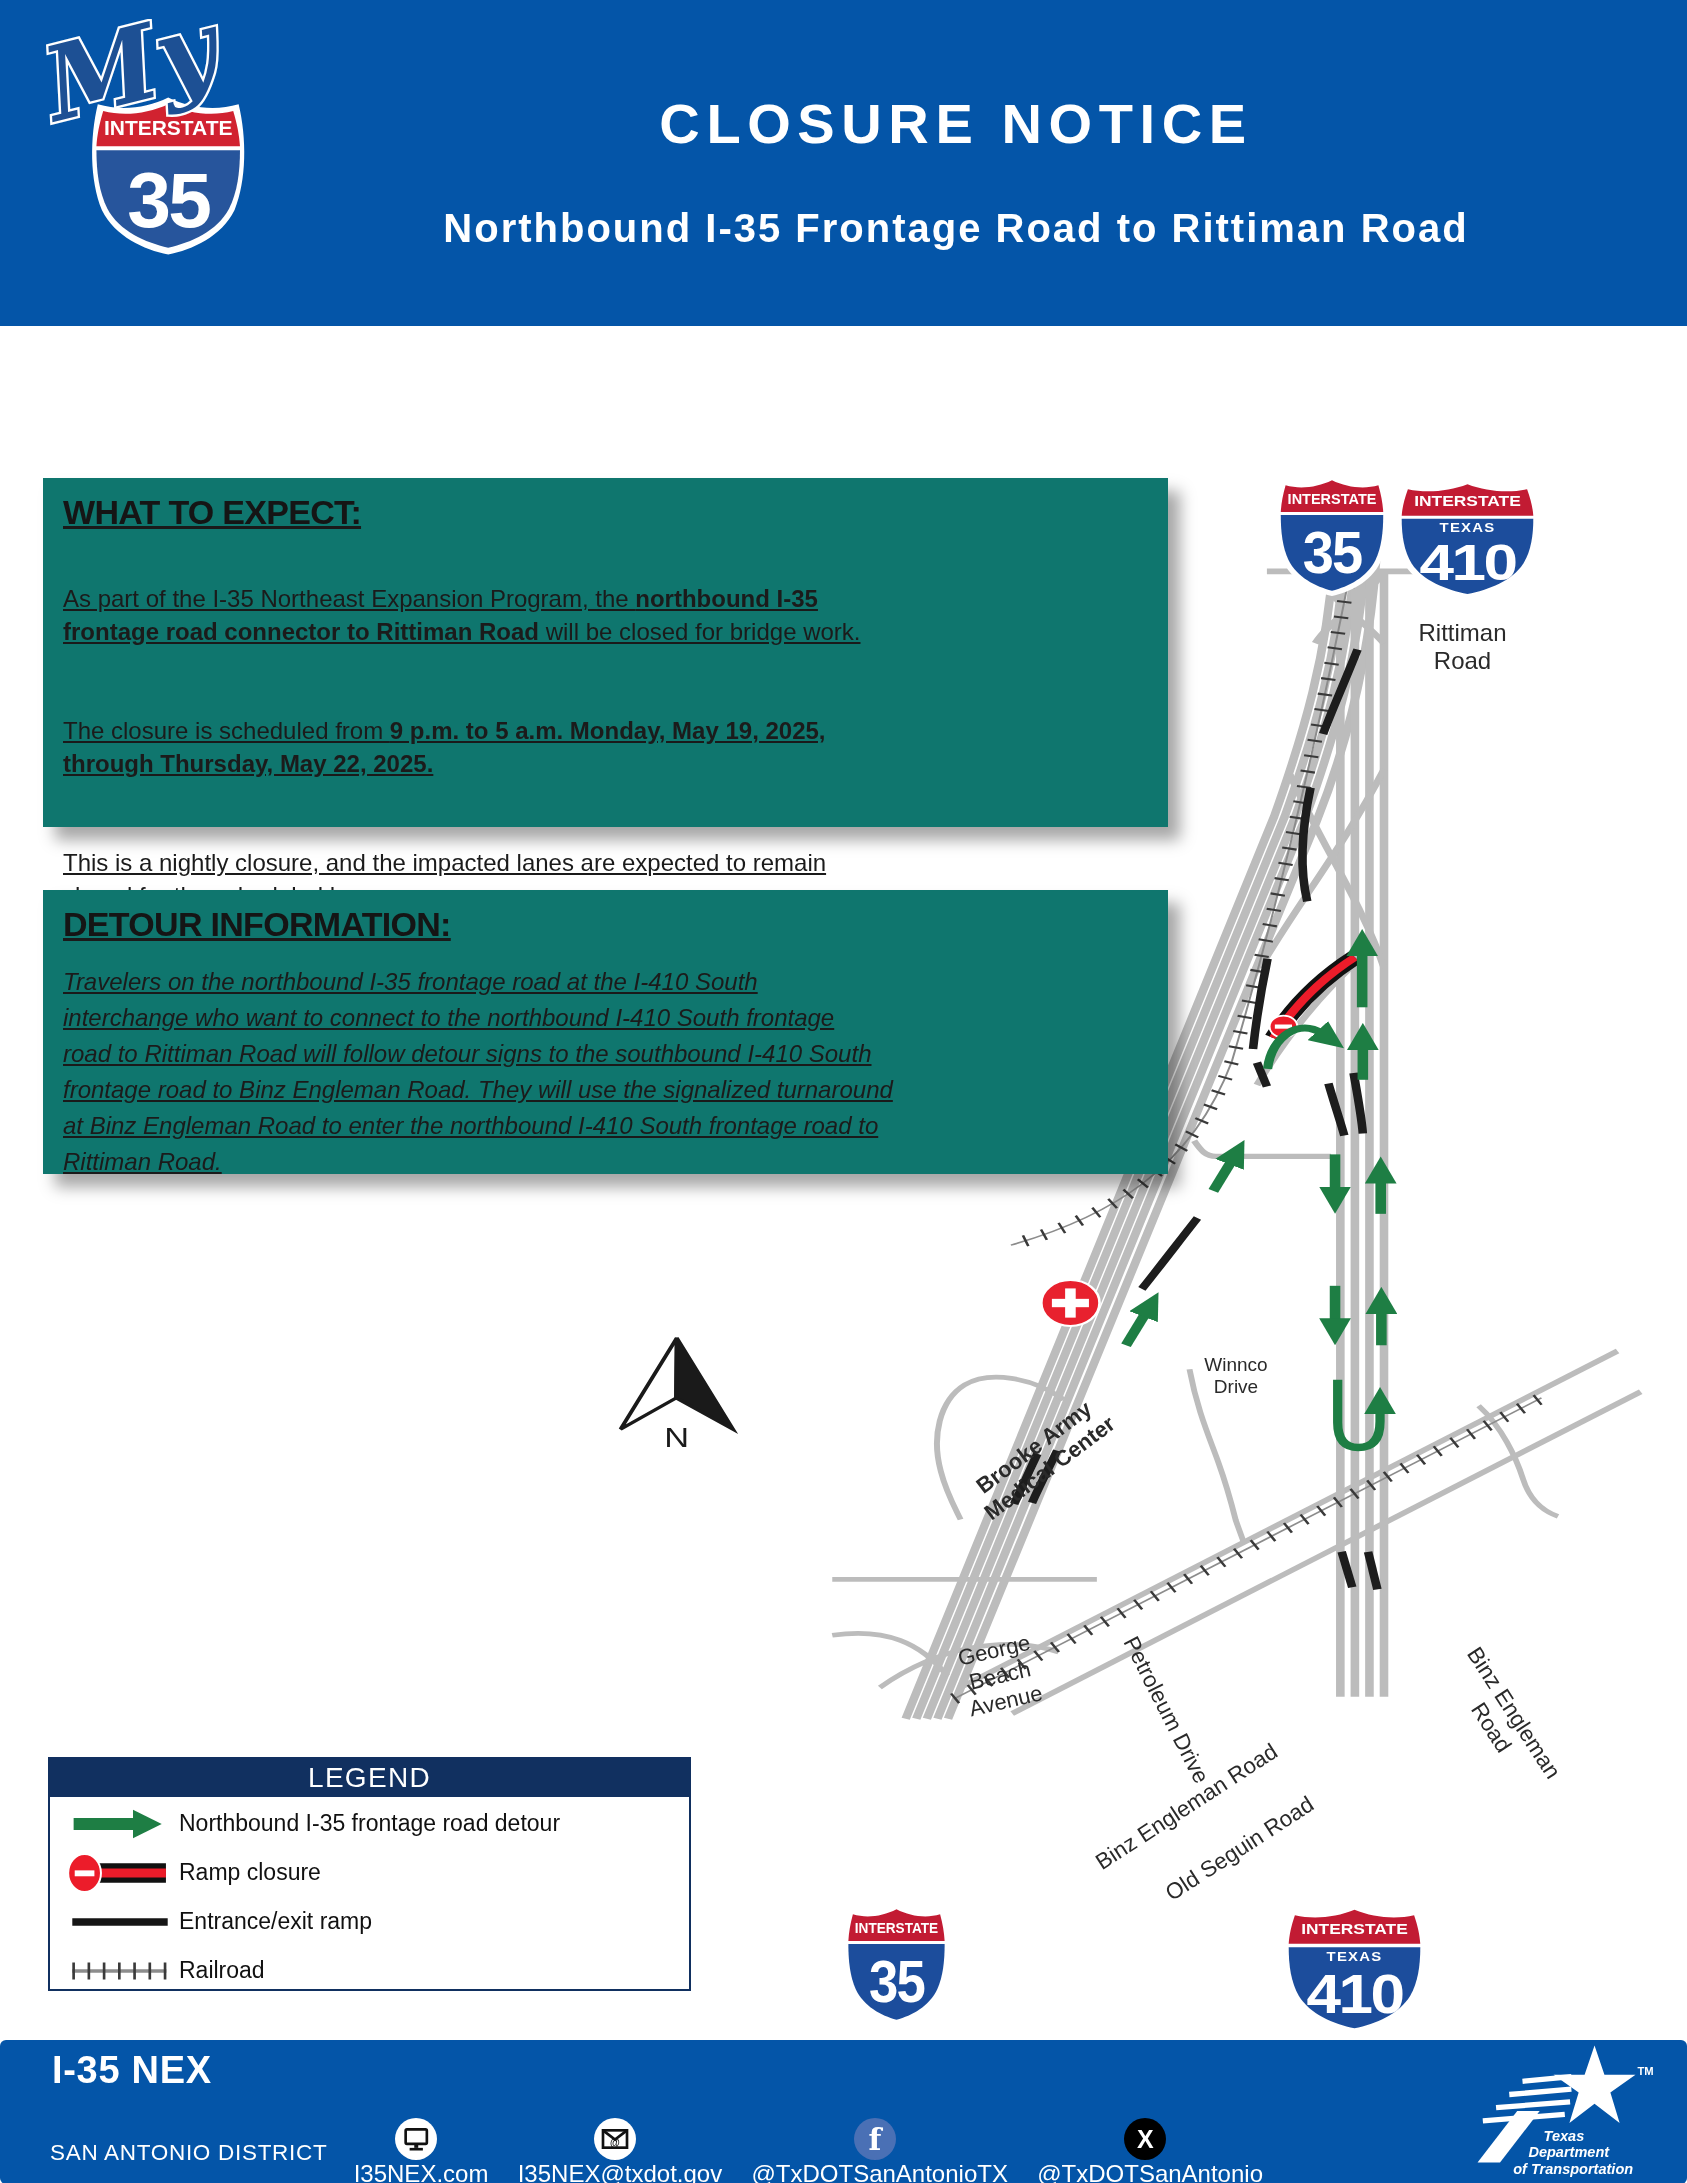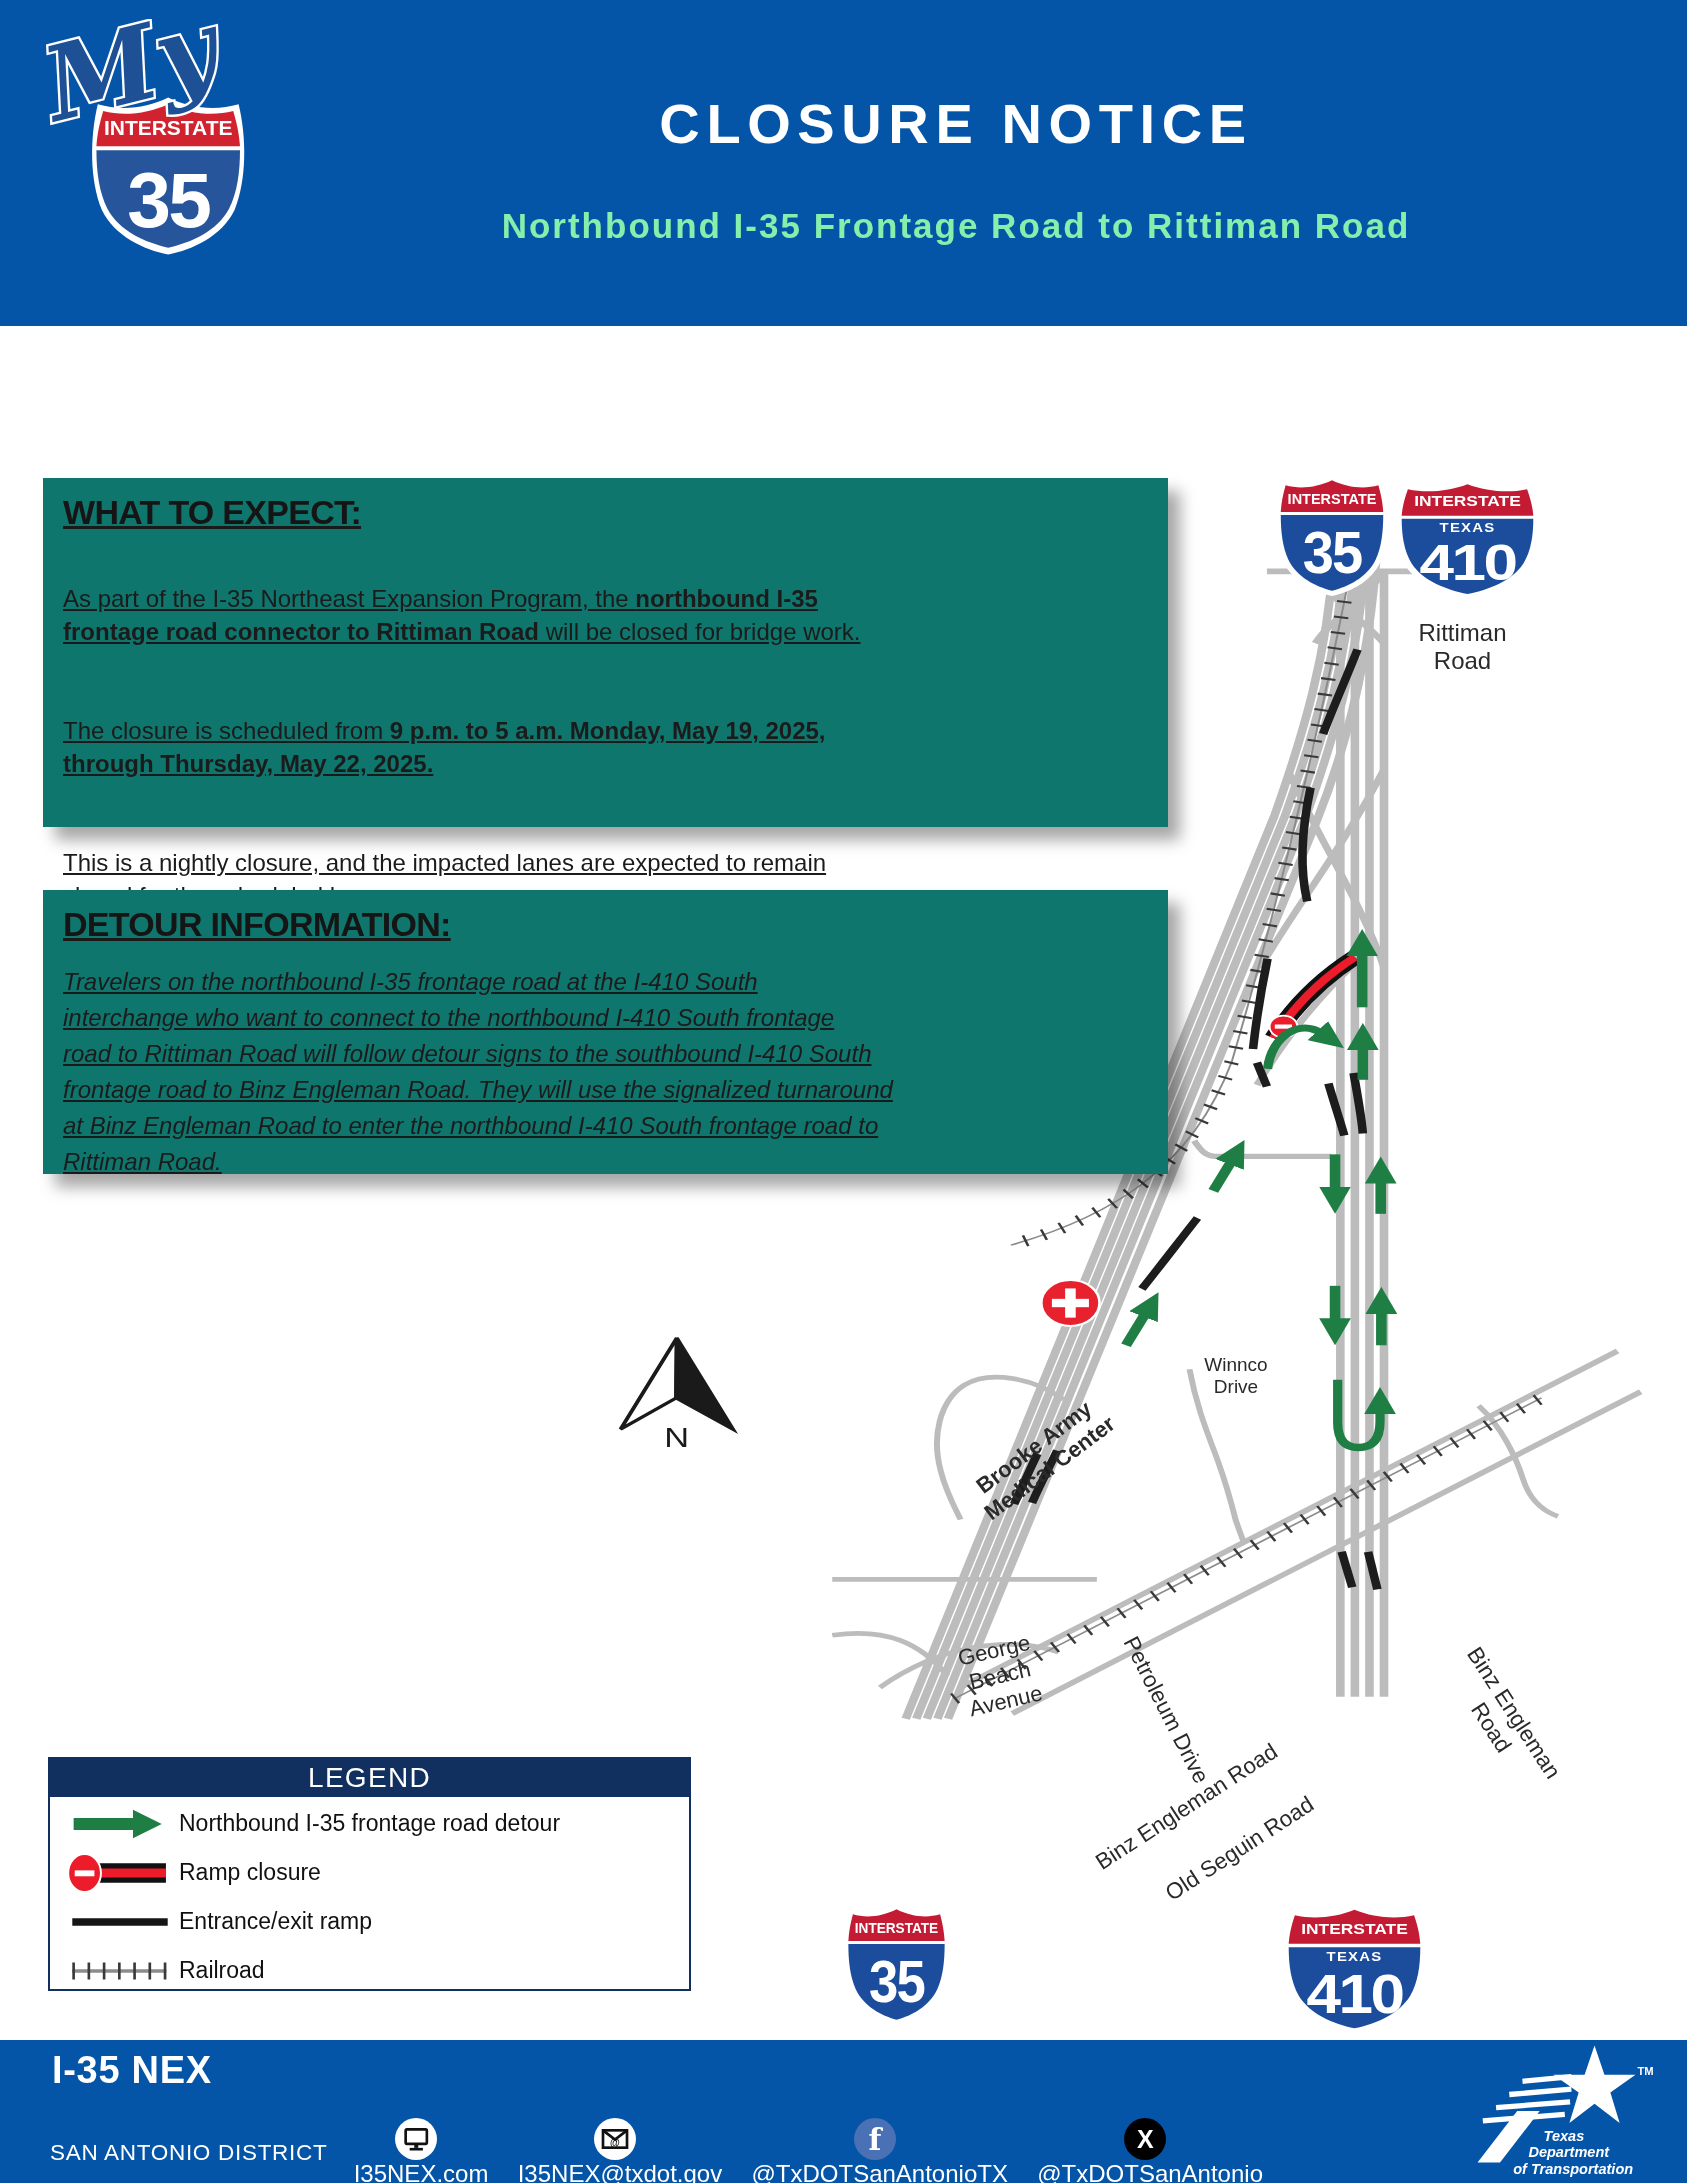--- a/index.html
+++ b/index.html
@@ -6,21 +6,21 @@
   .page{position:relative;width:1687px;height:2183px;background:#ffffff;overflow:hidden;
         font-family:"Liberation Sans",sans-serif;color:#1a1a1a;}
   .abs{position:absolute;}
   .pre{white-space:pre-line;}
 
   
   .header{position:absolute;left:0;top:0;width:1687px;height:326px;background:#0455a8;}
   .title-wrap{position:absolute;left:225px;right:0;top:91px;text-align:center;}
   .main-title{font-size:56px;font-weight:bold;color:#ffffff;letter-spacing:6.6px;}
   .subtitle-wrap{position:absolute;left:225px;right:0;top:206px;text-align:center;}
-  .subtitle{font-size:35px;font-weight:bold;color:#86efac;letter-spacing:2px;}
+  .subtitle{font-size:40px;font-weight:bold;color:#ffffff;letter-spacing:2px;}
 
   
   .banner{position:absolute;left:0;top:326px;width:1687px;height:107px;background:#113060;text-align:center;}
   .banner-l1{margin-top:9.3px;font-size:30px;font-weight:bold;color:#fff;letter-spacing:0.7px;}
   .banner-l2{margin-top:4px;font-size:34px;font-weight:bold;color:#fff;letter-spacing:0px;}
 
   
   .info-box{position:absolute;background:#0f766e;box-shadow:12px 13.2px 14.6px rgba(0,0,0,0.35);text-decoration:underline;}
   .box1{left:43px;top:478px;width:1125px;height:349px;}
   .box2{left:43px;top:890px;width:1125px;height:284px;}
@@ -37,21 +37,21 @@
   
   .legend{position:absolute;left:48px;top:1757px;width:643px;height:234px;background:#fff;
           border:2.6px solid #113060;box-sizing:border-box;}
   .legend-head{height:38px;background:#113060;color:#fff;text-align:center;
                font-size:28px;font-weight:normal;letter-spacing:1.3px;line-height:38px;}
   .legend-row{display:flex;align-items:center;height:45px;margin:4px 0 0 17px;}
   .legend-icon{width:112px;flex:0 0 112px;display:flex;align-items:center;}
   .legend-label{font-size:23px;color:#111;}
 
   
-  .footer{position:absolute;left:0;top:2040px;width:1687px;height:144px;background:#0455a8;}
+  .footer{position:absolute;left:0;top:2040px;width:1687px;height:144px;background:#0455a8;border-radius:6px;}
   .footer-program{position:absolute;left:52px;top:9.3px;font-size:38px;font-weight:bold;color:#fff;letter-spacing:0.7px;}
   .footer-row{position:absolute;left:50px;top:78px;display:flex;align-items:center;color:#fff;}
   .footer-district{font-size:22.5px;letter-spacing:0.7px;margin-right:17px;}
   .contact{display:flex;align-items:center;margin-right:20px;flex-direction:column;}
   .contact-label{font-size:24px;margin-left:9.3px;}
   .cicon{width:42px;height:44px;border-radius:50%;display:flex;align-items:center;justify-content:center;flex:0 0 42px;}
   .cicon.white{background:#fff;}
   .cicon.fb{background:#4a70b5;color:#fff;font-weight:bold;font-size:30px;font-family:"DejaVu Serif",serif;}
   .cicon.xx{background:#000;color:#fff;font-weight:bold;font-size:25px;}
 </style>

